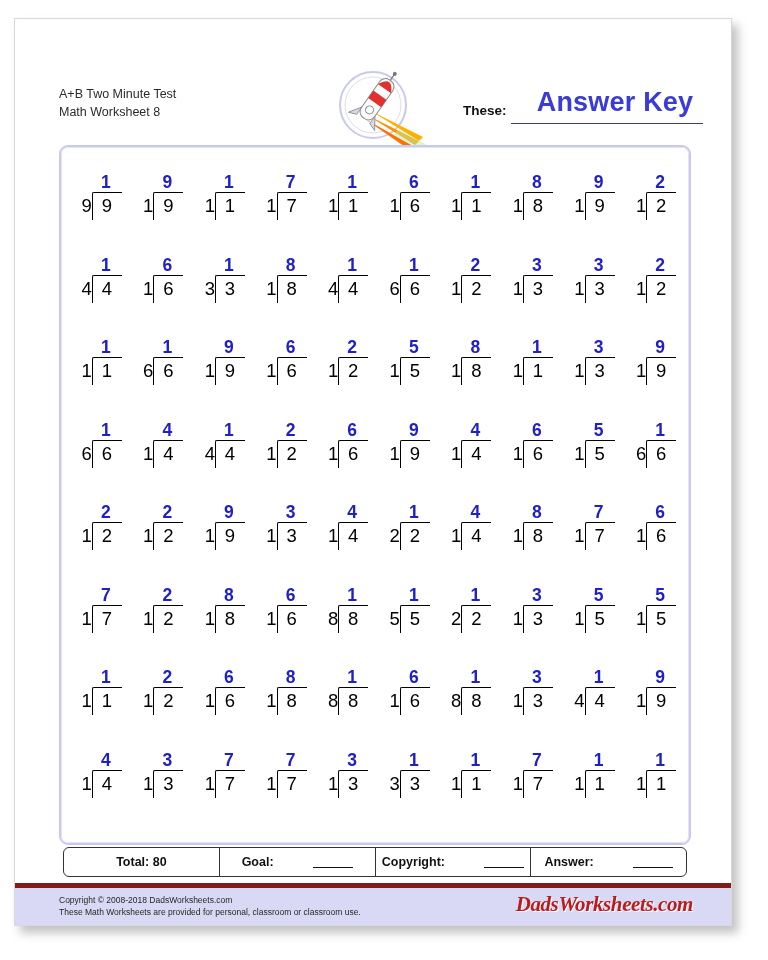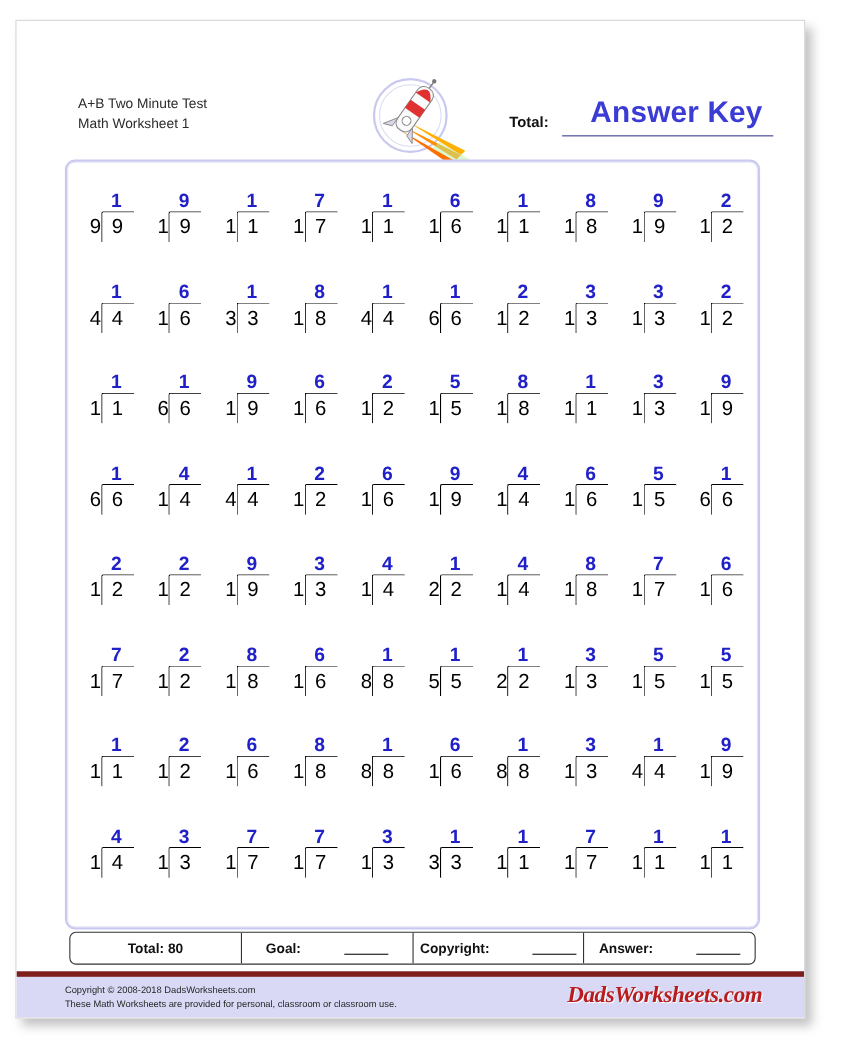--- a/index.html
+++ b/index.html
@@ -9,21 +9,21 @@
     background:#ffffff; border:1px solid #d8d8d8;
     box-shadow:6px 7px 9px rgba(120,120,120,0.45);
     overflow:hidden;
   }
 
   
   .hdr{position:absolute; left:0; top:0; width:716px; height:118px;}
   .hdr-title{
     position:absolute; left:44px; top:66px; font-size:12.5px; color:#2b2b2b; line-height:18px;
   }
-  .hdr-title div{white-space:nowrap;margin-left:12px;}
+  .hdr-title div{white-space:nowrap;}
 
   .name-wrap{position:absolute; left:448px; top:68px; width:240px; height:40px;}
   .name-label{
     position:absolute; left:0; top:16px; font-size:13.5px; font-weight:bold; color:#111;
   }
   .name-rule{
     position:absolute; left:48px; top:36px; width:192px; height:0;
     border-bottom:1.6px solid #3b3b8f;
   }
   .answer-key{
@@ -109,21 +109,21 @@
 </style>
 </head>
 <body>
 
 <div class="page">
 
   <div class="hdr">
 
     <div class="hdr-title">
       <div>A+B Two Minute Test</div>
-      <div>Math Worksheet 1</div>
+      <div>Math Worksheet 8</div>
     </div>
 
     <svg class="rocket" viewBox="0 0 130 90">
       <circle cx="58" cy="38" r="33" fill="none" stroke="#c9c9ef" stroke-width="2"></circle>
       <circle cx="58" cy="38" r="28" fill="#ffffff" fill-opacity="0.55" stroke="#dcdcf4" stroke-width="1"></circle>
 
       <path d="M52 48 L104 74 L100 78 Z" fill="#ff9000"></path>
       <path d="M50 52 L100 80 L96 84 Z" fill="#ff7000"></path>
       <path d="M56 44 L108 70 L104 74 Z" fill="#ffb000"></path>
       <path d="M84 62 L126 86 L118 90 L78 68 Z" fill="#b9f0a0" fill-opacity="0.5"></path>
@@ -134,21 +134,21 @@
         <rect x="50" y="26" width="16" height="9" fill="#e03030"></rect>
         <circle cx="58" cy="44" r="4" fill="#ffffff" stroke="#8a8a8a" stroke-width="1"></circle>
         <path d="M50 46 L42 58 L50 55 Z" fill="#d8d8e8" stroke="#8a8a8a" stroke-width="0.8"></path>
         <path d="M66 46 L74 58 L66 55 Z" fill="#d8d8e8" stroke="#8a8a8a" stroke-width="0.8"></path>
         <line x1="58" y1="8" x2="58" y2="0" stroke="#777" stroke-width="1.2"></line>
         <circle cx="58" cy="0" r="2" fill="#777"></circle>
       </g>
     </svg>
 
     <div class="name-wrap">
-      <span class="name-label">Total:</span>
+      <span class="name-label">These:</span>
       <span class="answer-key">Answer Key</span>
       <span class="name-rule"></span>
     </div>
   </div>
 
   <div class="panel">
     <div class="panel-inner"></div>
     <div class="grid" id="problem-grid">
         <div class="cell">
           <div class="prob">

